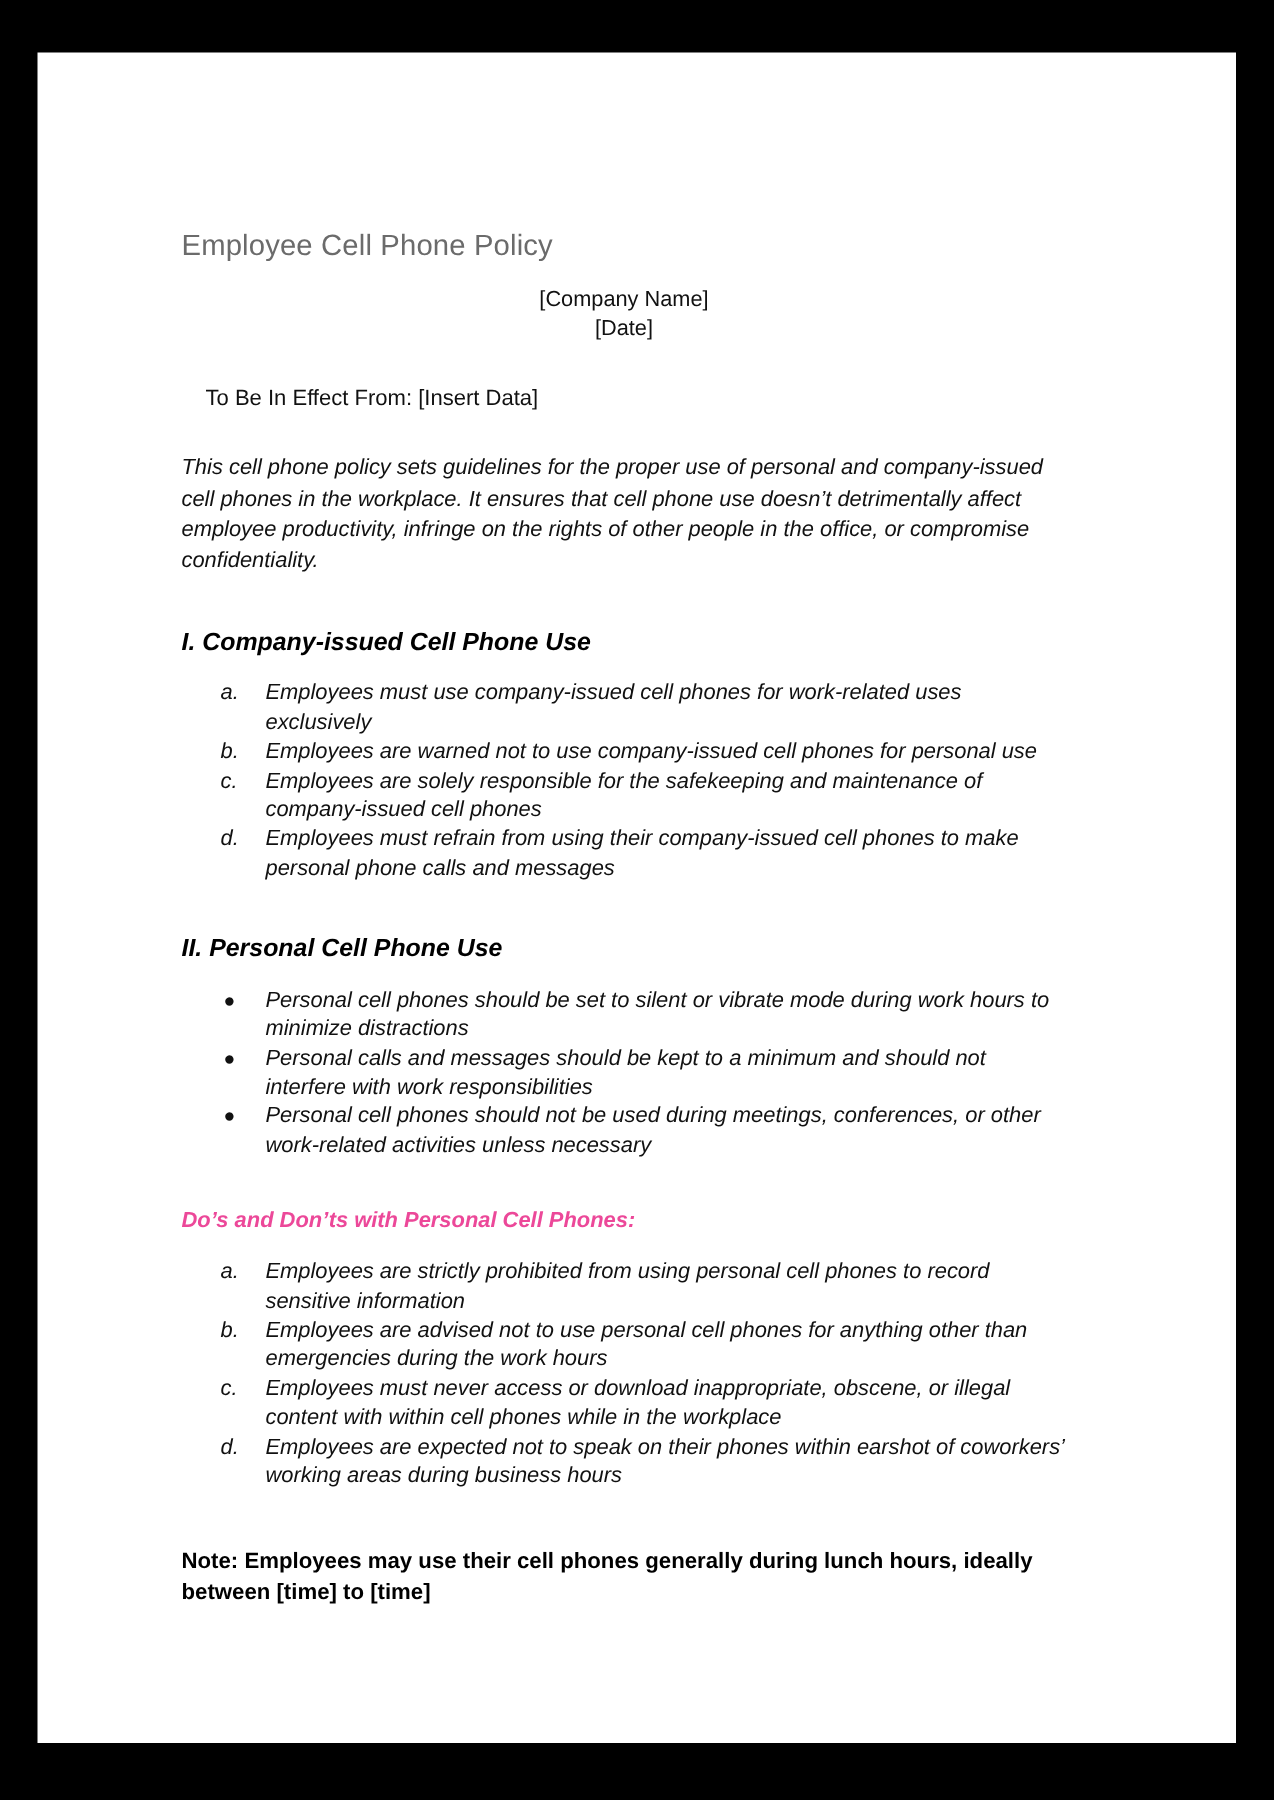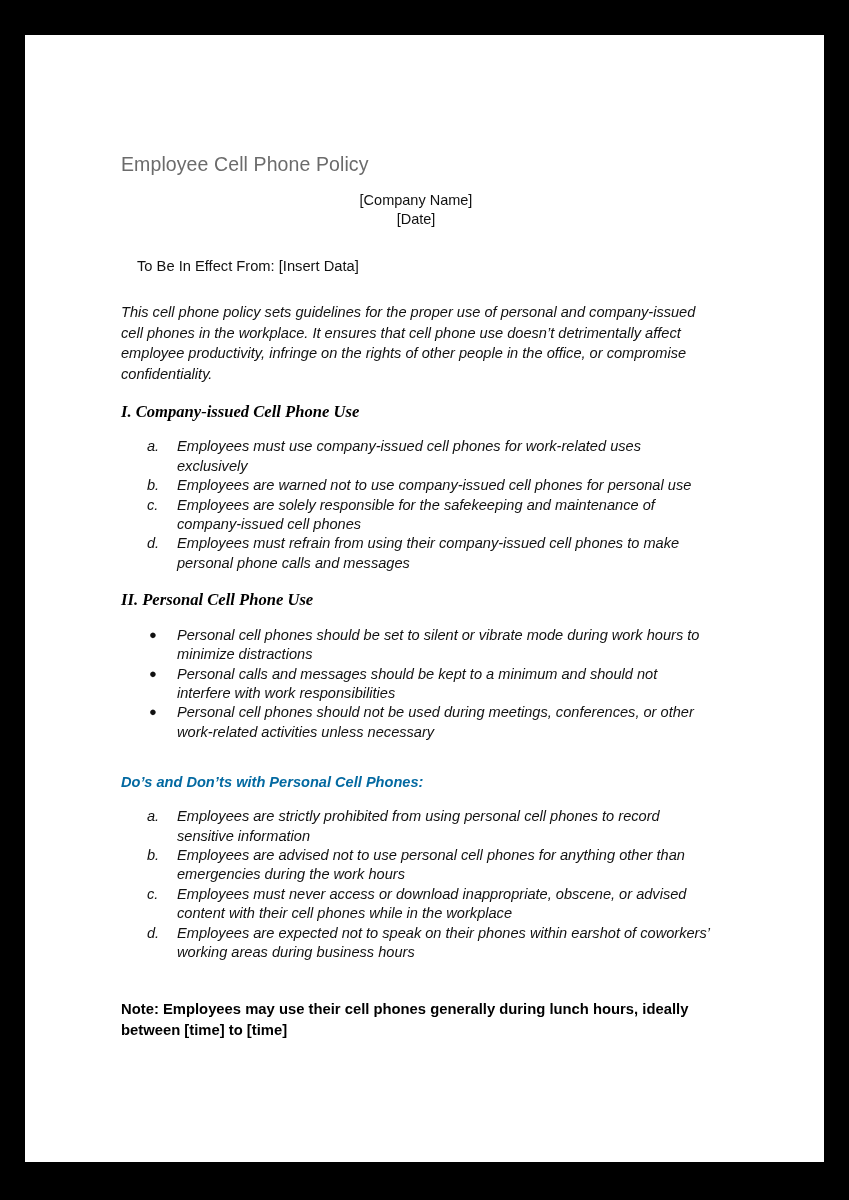--- a/index.html
+++ b/index.html
@@ -75,26 +75,25 @@
     line-height: 1.42;
     margin-top: 25px;
   }
 
   .section-heading {
     color: #000000;
     font-size: 16.6px;
     font-weight: bold;
     font-style: italic;
     line-height: 1.3;
-    margin-top: 16px;
-    font-family: Liberation Serif, serif;
+    margin-top: 32px;
   }
 
   .sub-heading {
-    color: #0369a1;
+    color: #ec4899;
     font-size: 14.6px;
     font-weight: bold;
     font-style: italic;
     line-height: 1.3;
     margin-top: 31px;
   }
 
   ul.doc-list, ol.doc-list {
     margin: 15px 0 0 0;
     padding: 0;
@@ -203,21 +202,21 @@
         <li>
           <span class="marker">a.</span>
           <span>Employees are strictly prohibited from using personal cell phones to record sensitive information</span>
         </li>
         <li>
           <span class="marker">b.</span>
           <span>Employees are advised not to use personal cell phones for anything other than emergencies during the work hours</span>
         </li>
         <li>
           <span class="marker">c.</span>
-          <span>Employees must never access or download inappropriate, obscene, or advised content with their cell phones while in the workplace</span>
+          <span>Employees must never access or download inappropriate, obscene, or illegal content with within cell phones while in the workplace</span>
         </li>
         <li>
           <span class="marker">d.</span>
           <span>Employees are expected not to speak on their phones within earshot of coworkers’ working areas during business hours</span>
         </li>
       </ol>
 
       <p class="note-para">Note: Employees may use their cell phones generally during lunch hours, ideally between [time] to [time]</p>
 
     </div>

